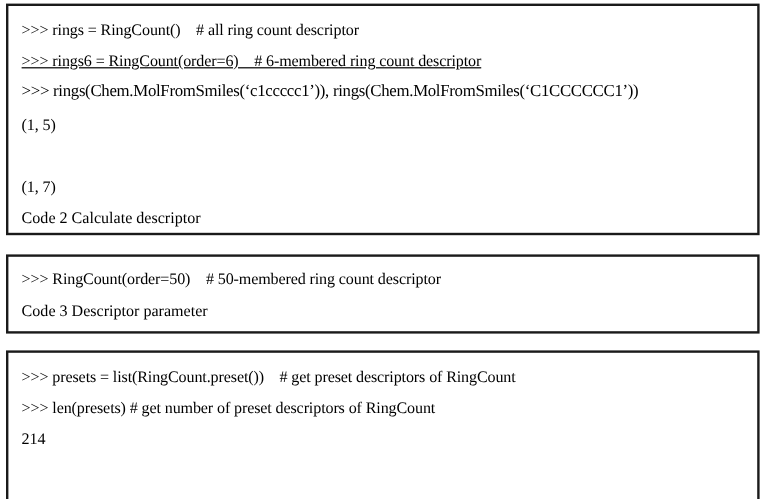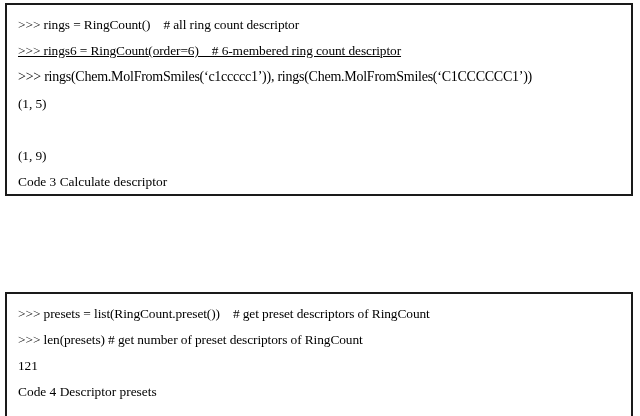--- a/index.html
+++ b/index.html
@@ -80,25 +80,28 @@
 </head>
 <body>
 
 <div class="page">
 
   <div class="code-box" id="box-code-2">
     <div class="code-line" id="b1-l1">&gt;&gt;&gt; rings = RingCount()    # all ring count descriptor</div>
     <div class="code-line" id="b1-l2">&gt;&gt;&gt; rings6 = RingCount(order=6)    # 6-membered ring count descriptor</div>
     <div class="code-line" id="b1-l3">&gt;&gt;&gt; rings(Chem.MolFromSmiles(‘c1ccccc1’)), rings(Chem.MolFromSmiles(‘C1CCCCCC1’))</div>
     <div class="code-line" id="b1-l4">(1, 5)</div>
-    <div class="code-line" id="b1-l6">(1, 9)</div>
-    <div class="caption-line" id="b1-cap">Code 3 Calculate descriptor</div>
+    <div class="code-line" id="b1-l6">(1, 7)</div>
+    <div class="caption-line" id="b1-cap">Code 2 Calculate descriptor</div>
   </div>
 
+  <div class="code-box" id="box-code-3">
+    <div class="code-line" id="b2-l1">&gt;&gt;&gt; RingCount(order=50)    # 50-membered ring count descriptor</div>
+    <div class="caption-line" id="b2-cap">Code 3 Descriptor parameter</div>
+  </div>
 
   <div class="code-box" id="box-code-4">
     <div class="code-line" id="b3-l1">&gt;&gt;&gt; presets = list(RingCount.preset())    # get preset descriptors of RingCount</div>
     <div class="code-line" id="b3-l2">&gt;&gt;&gt; len(presets) # get number of preset descriptors of RingCount</div>
-    <div class="code-line" id="b3-l3">121</div>
-    <div class="caption-line" id="b3-cap">Code 4 Descriptor presets</div>
+    <div class="code-line" id="b3-l3">214</div>
   </div>
 
 </div>
 
 </body></html>

